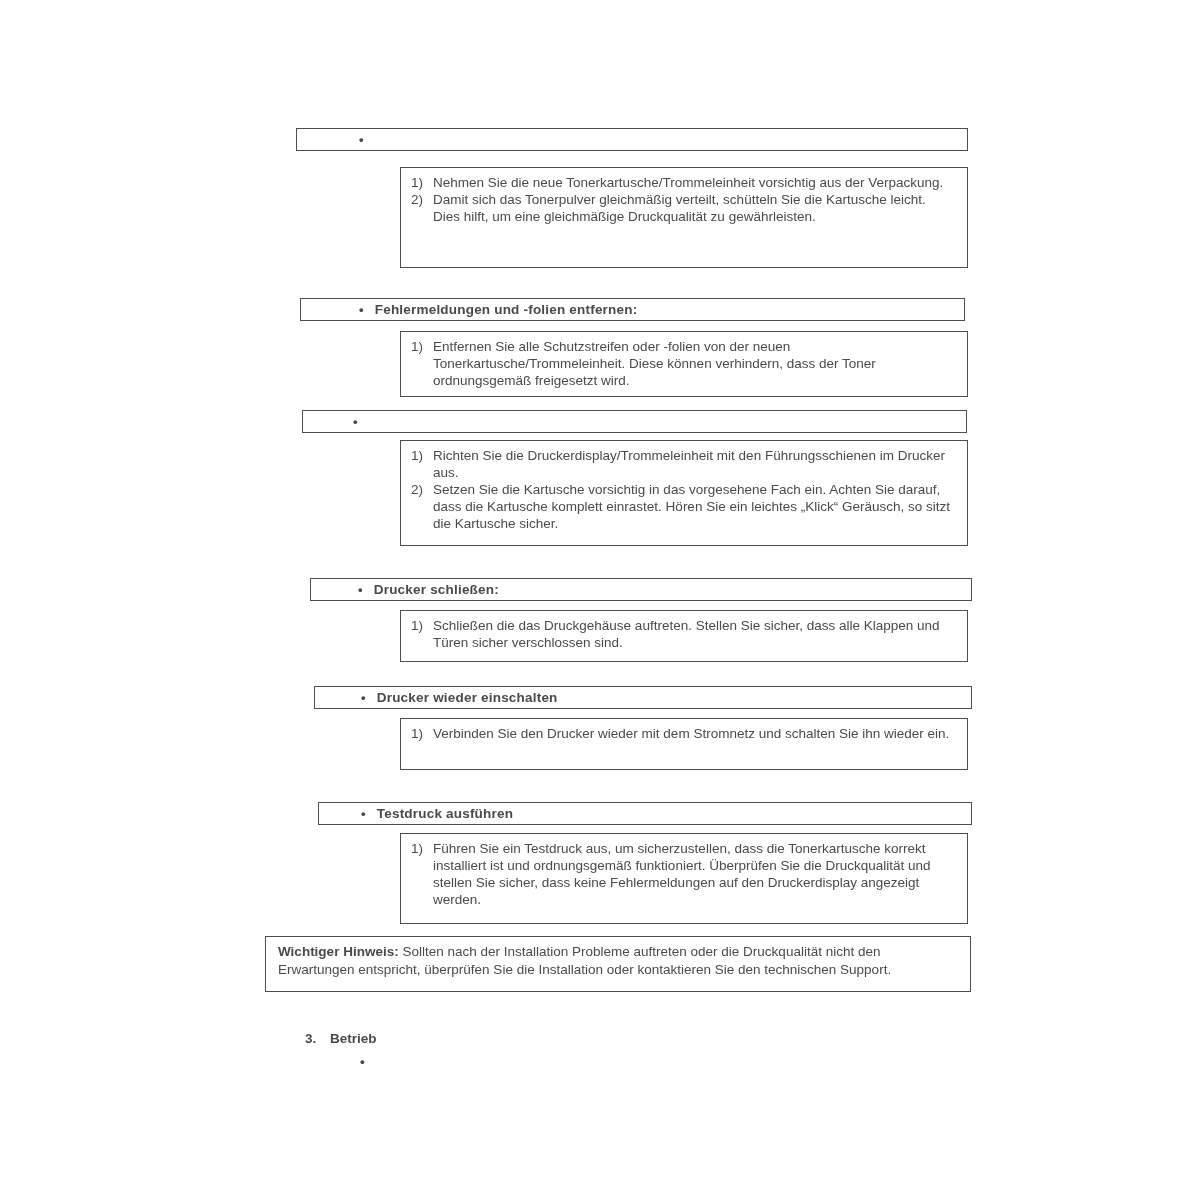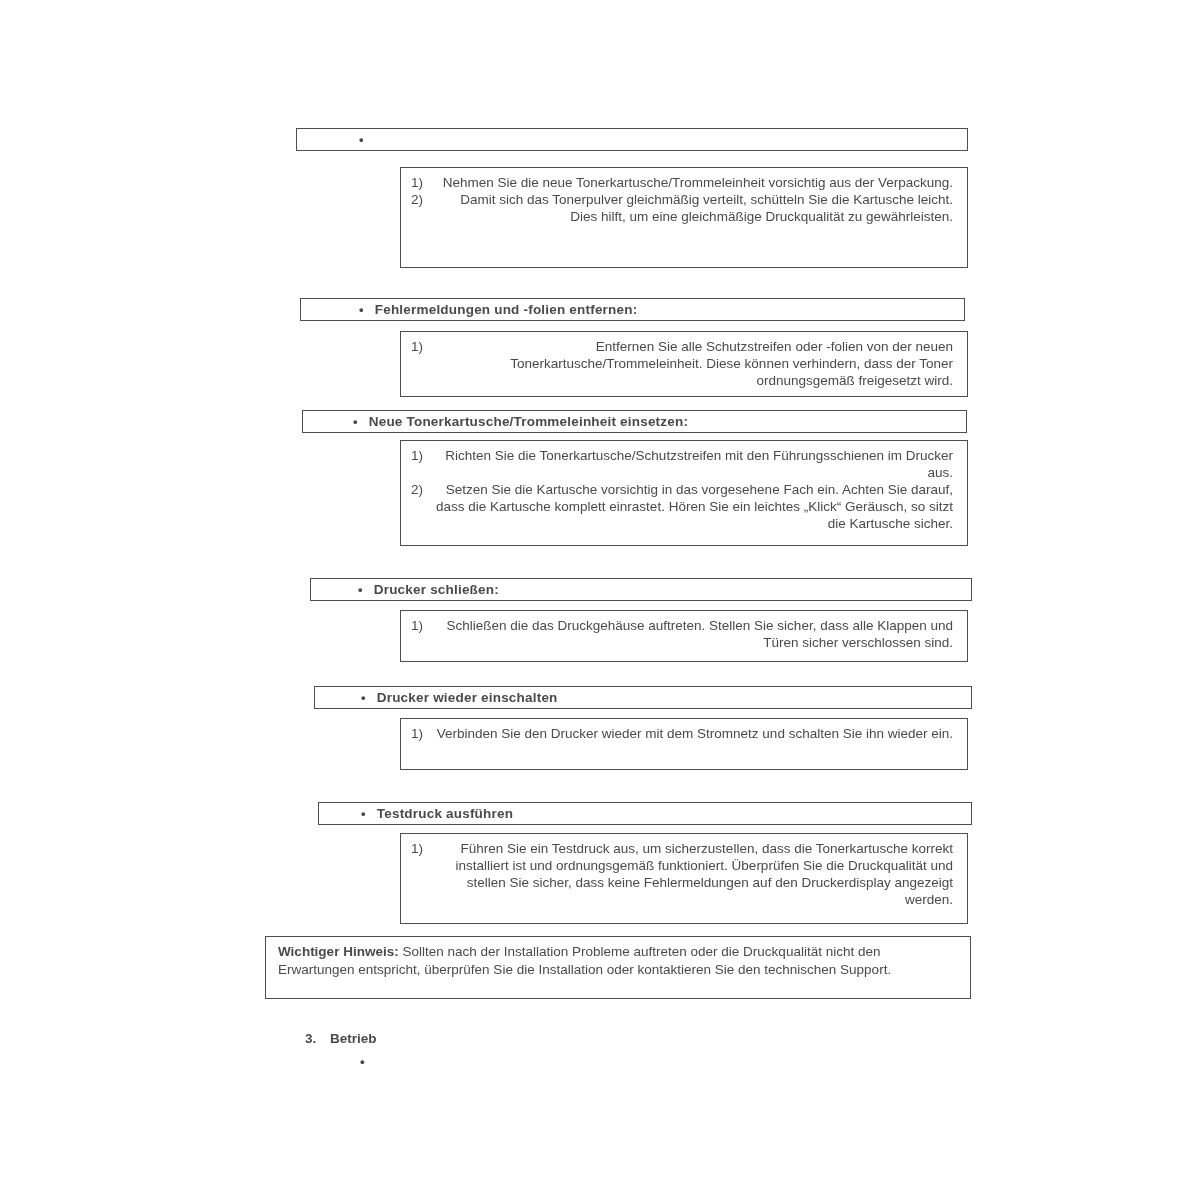--- a/index.html
+++ b/index.html
@@ -40,40 +40,39 @@
   .item{
     display:flex;
     align-items:flex-start;
   }
   .item .num{
     flex:0 0 22px;
     text-align:left;
   }
   .item .txt{
     flex:1;
-    text-align:right;
   }
   
   .s1h{left:296px;top:128px;width:672px;padding-left:62px;}
   .s2h{left:300px;top:298px;width:665px;padding-left:58px;}
   .s3h{left:302px;top:410px;width:665px;padding-left:50px;}
   .s4h{left:310px;top:578px;width:662px;padding-left:47px;}
   .s5h{left:314px;top:686px;width:658px;padding-left:46px;}
   .s6h{left:318px;top:802px;width:654px;padding-left:42px;}
   
   .s1c{left:400px;top:167px;width:568px;height:101px;}
   .s2c{left:400px;top:331px;width:568px;height:66px;}
   .s3c{left:400px;top:440px;width:568px;height:106px;}
   .s4c{left:400px;top:610px;width:568px;height:52px;}
   .s5c{left:400px;top:718px;width:568px;height:52px;}
   .s6c{left:400px;top:833px;width:568px;height:91px;}
   
   .notice{
     position:absolute;
-    left:265px;top:936px;width:706px;height:63px;
+    left:265px;top:936px;width:706px;height:56px;
     box-sizing:border-box;
     border:1px solid #4f4f4f;
     background:#fff;
     font-size:13.5px;
     line-height:17.5px;
     padding:6px 12px 6px 12px;
   }
   .notice .lbl{font-weight:bold;}
   
   .footer{
@@ -117,26 +116,25 @@
   </div>
   <div class="box s2c">
     <div class="item">
       <span class="num">1)</span>
       <span class="txt">Entfernen Sie alle Schutzstreifen oder -folien von der neuen Tonerkartusche/Trommeleinheit. Diese können verhindern, dass der Toner ordnungsgemäß freigesetzt wird.</span>
     </div>
   </div>
 
   <div class="hdr s3h">
     <span class="bullet">•</span>
-    <span>Neue Tonerkartusche/Trommeleinheit einsetzen:</span>
   </div>
   <div class="box s3c">
     <div class="item">
       <span class="num">1)</span>
-      <span class="txt">Richten Sie die Tonerkartusche/Schutzstreifen mit den Führungsschienen im Drucker aus.</span>
+      <span class="txt">Richten Sie die Druckerdisplay/Trommeleinheit mit den Führungsschienen im Drucker aus.</span>
     </div>
     <div class="item">
       <span class="num">2)</span>
       <span class="txt">Setzen Sie die Kartusche vorsichtig in das vorgesehene Fach ein. Achten Sie darauf, dass die Kartusche komplett einrastet. Hören Sie ein leichtes „Klick“ Geräusch, so sitzt die Kartusche sicher.</span>
     </div>
   </div>
 
   <div class="hdr s4h">
     <span class="bullet">•</span>
     <span>Drucker schließen:</span>

